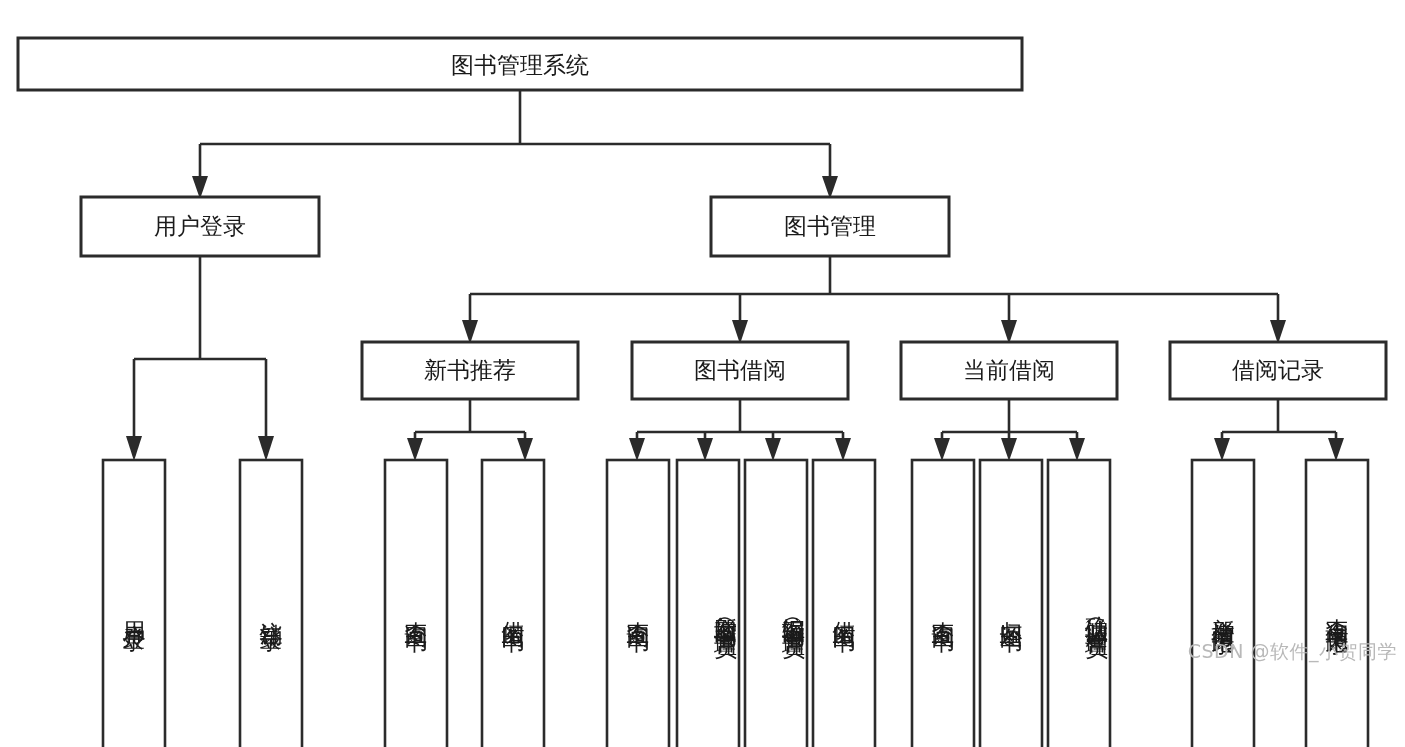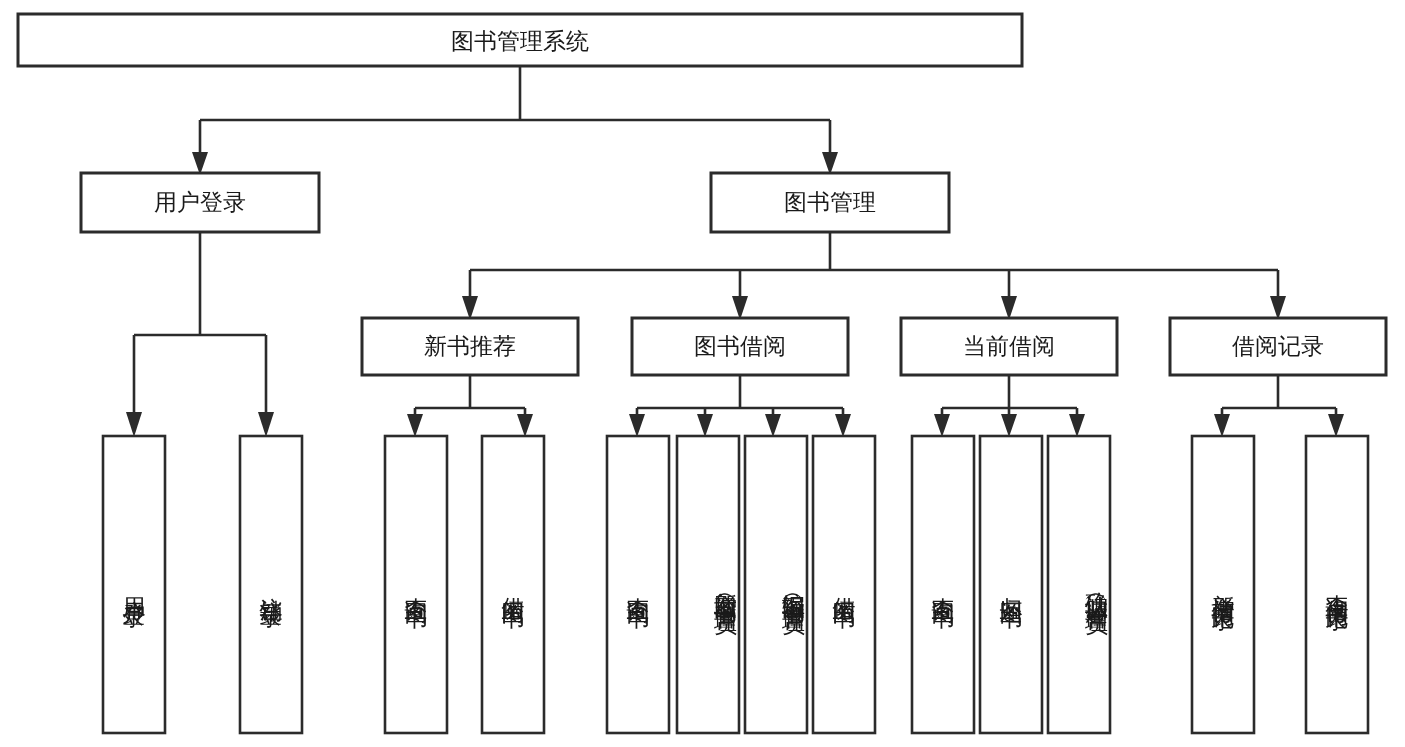--- a/index.html
+++ b/index.html
@@ -12,20 +12,21 @@
     height: 747px;
     font-family: "Liberation Sans", "DejaVu Sans", sans-serif;
     overflow: hidden;
     position: relative;
   }
   #diagram-root {
     position: relative;
     width: 1405px;
     height: 645px;
     background: #ffffff;
+    margin-top: 24px;
   }
   svg.diagram-canvas {
     position: absolute;
     left: 0;
     top: 0;
     width: 1405px;
     height: 747px;
   }
   .node-box {
     fill: #ffffff;
@@ -203,14 +204,15 @@
   <div class="node-label-v" style="left:745px; top:436px; width:62px; height:297px; align-items:flex-start; padding-top:6px; box-sizing:border-box;">编辑图书（管理员）</div>
   <div class="node-label-v" style="left:813px; top:436px; width:62px; height:297px;">借阅图书</div>
 
   <div class="node-label-v" style="left:912px; top:436px; width:62px; height:297px;">查询图书</div>
   <div class="node-label-v" style="left:980px; top:436px; width:62px; height:297px;">归还图书</div>
   <div class="node-label-v" style="left:1048px; top:436px; width:62px; height:297px; align-items:flex-start; padding-top:6px; box-sizing:border-box;">确认归还（管理员）</div>
 
   <div class="node-label-v" style="left:1192px; top:436px; width:62px; height:297px;">新增借阅记录</div>
   <div class="node-label-v" style="left:1306px; top:436px; width:62px; height:297px;">查询借阅记录</div>
 
+  <div class="watermark">CSDN @软件_小贺同学</div>
 
 </div>
 
 </body></html>

